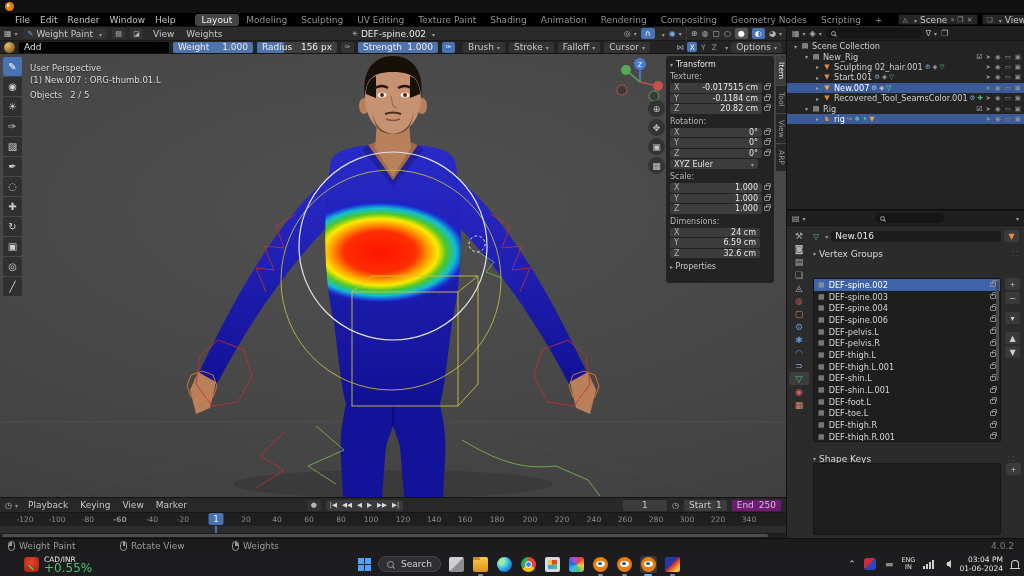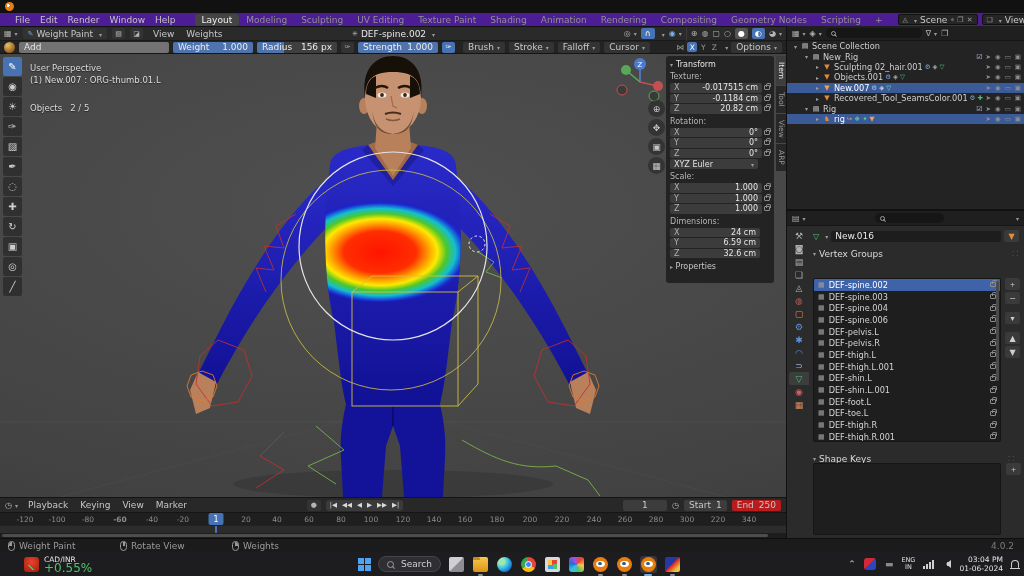--- a/index.html
+++ b/index.html
@@ -7,21 +7,21 @@
 body{position:relative;background:#1d1d1d;font-family:"DejaVu Sans","Liberation Sans",sans-serif;font-size:9px;color:#c7c7c7;cursor:default}
 .abs{position:absolute}
 .row{display:flex;align-items:center}
 .caret::after{content:"▾";font-size:6px;color:#9a9a9a;margin-left:3px}
 .pill{background:#333;border-radius:2px;display:inline-flex;align-items:center;padding:0 5px;height:11px;white-space:nowrap}
 .icbtn{display:inline-flex;align-items:center;justify-content:center;border-radius:2px;color:#b5b5b5}
 
 #titlebar{left:0;top:0;width:1024px;height:13px;background:#111;display:flex;align-items:center;padding-left:5px;gap:5px}
 #titlebar .ttl{font-size:8px;color:#b4b4b4;white-space:nowrap}
 .blicon{width:9px;height:9px;border-radius:50%;background:radial-gradient(circle at 35% 38%,#fff 0 18%,#e87d0d 20% 75%,#265787 77%)}
-#menubar{left:0;top:13px;width:1024px;height:14px;background:#4c1d95;display:flex;align-items:center;padding:0 6px;gap:4px;border-bottom:1px solid #131313}
+#menubar{left:0;top:13px;width:1024px;height:14px;background:#000000;display:flex;align-items:center;padding:0 6px;gap:4px;border-bottom:1px solid #131313}
 #menubar .menu{padding:0 5px;color:#c3c3c3}
 .wstabs{display:flex;align-items:center;margin-left:10px}
 .wstab{padding:1px 7px;border-radius:3px;color:#909090;white-space:nowrap}
 .wstab.active{background:#444;color:#f0f0f0}
 .topsel{display:flex;align-items:center;gap:3px;background:#262626;border:1px solid #111;border-radius:2px;height:11px;padding:0 4px;color:#c8c8c8}
 
 #vph{left:0;top:27px;width:786px;height:14px;background:#2a2a2a;display:flex;align-items:center;padding:0 4px;gap:5px;border-bottom:1px solid #1a1a1a}
 #toolrow{left:0;top:41px;width:786px;height:13px;background:#232323;display:flex;align-items:center;padding:0 4px;gap:4px;border-bottom:1px solid #151515}
 .slider{position:relative;height:11px;border-radius:2px;background:#3f3f3f;overflow:hidden;display:flex;align-items:center;justify-content:space-between;padding:0 5px;color:#ececec}
 .slider .fillbar{position:absolute;left:0;top:0;bottom:0;background:#4f74ad;z-index:0}
@@ -225,21 +225,21 @@
     <span class="icbtn" style="font-size:8px">▢</span>
     <span class="icbtn" style="font-size:8px">○</span>
     <span class="icbtn" style="width:13px;height:11px;background:#555;font-size:8px;color:#fff">●</span>
     <span class="icbtn" style="width:13px;height:11px;background:#4772b3;font-size:8px;color:#fff">◐</span>
     <span class="icbtn" style="font-size:8px">◕<span class="caret"></span></span>
   </div>
 </div>
 
 <div id="toolrow" class="abs">
   <span class="brushdot"></span>
-  <span class="pill" style="width:150px;background:#737373;color:#e2e2e2">Add</span>
+  <span class="pill" style="width:150px;background:#000000;color:#e2e2e2">Add</span>
   <span class="slider" style="width:80px">
     <span class="fillbar" style="width: 100%;"></span>
     <span>Weight</span>
       <span>1.000</span>
   </span>
   <span class="slider" style="width:80px">
     <span class="fillbar" style="width: 34%;"></span>
     <span>Radius</span>
       <span>156 px</span>
   </span>
@@ -377,21 +377,21 @@
       </g>
     </g>
 
     <circle cx="393" cy="192" r="94" fill="none" stroke="#e4e4e4" stroke-width="1.2"></circle>
     <circle cx="477" cy="190" r="8" fill="none" stroke="#f0f0f0" stroke-width="1" stroke-dasharray="2.5 2.5"></circle>
   </svg>
 
   <div id="ovtext" class="abs">
     <div>User Perspective</div>
     <div>(1) New.007 : ORG-thumb.01.L</div>
-    <div style="margin-top:16px"><span>Objects</span>&nbsp;&nbsp;&nbsp;<span>2 / 5</span></div>
+    <div style="margin-top:3px"><span>Objects</span>&nbsp;&nbsp;&nbsp;<span>2 / 5</span></div>
   </div>
 
   <div id="vtoolbar" class="abs">
     <div class="vtool active">
         <span>✎</span>
       </div>
       <div class="vtool">
         <span>◉</span>
       </div>
       <div class="vtool">
@@ -612,21 +612,21 @@
           <span>➤</span>
           <span>◉</span>
           <span>▭</span>
           <span>▣</span>
         </span>
       </div>
 
       <div class="ol-row" style="padding-left: 26px;">
         <span class="ol-arrow">▸</span>
         <span class="ol-type" style="color: rgb(224, 136, 60);">▼</span>
-        <span class="ol-label">Objects.001</span>
+        <span class="ol-label">Start.001</span>
         <span style="display:inline-flex">
           <span class="badge" style="color: rgb(122, 165, 221);">⚙</span>
           <span class="badge" style="color: rgb(168, 168, 168);">◈</span>
           <span class="badge" style="color: rgb(69, 194, 118);">▽</span>
         </span>
         <span class="ol-sp"></span>
 
         <span class="restrict">
           <span>➤</span>
           <span>◉</span>
@@ -916,21 +916,21 @@
       <span>▶▶</span>
       <span>▶|</span>
     </div>
     <span style="flex:2"></span>
     <span class="pill" style="width:44px;background:#3c3c3c;justify-content:center">1</span>
     <span class="icbtn" style="font-size:8px">◷</span>
     <span class="pill" style="background:#3c3c3c;gap:5px">
         <span>Start</span>
         <span>1</span>
       </span>
-    <span class="pill" style="background:#b91c1c;gap:5px">
+    <span class="pill" style="background:#701a75;gap:5px">
         <span>End</span>
         <span>250</span>
       </span>
   </div>
   <div id="tlruler">
     <span class="tick" style="left: 25px;">-120</span>
       <span class="tick" style="left: 57px;">-100</span>
       <span class="tick" style="left: 88px;">-80</span>
       <span class="tick" style="left: 120px; font-weight: bold;">-60</span>
       <span class="tick" style="left: 152px;">-40</span>

